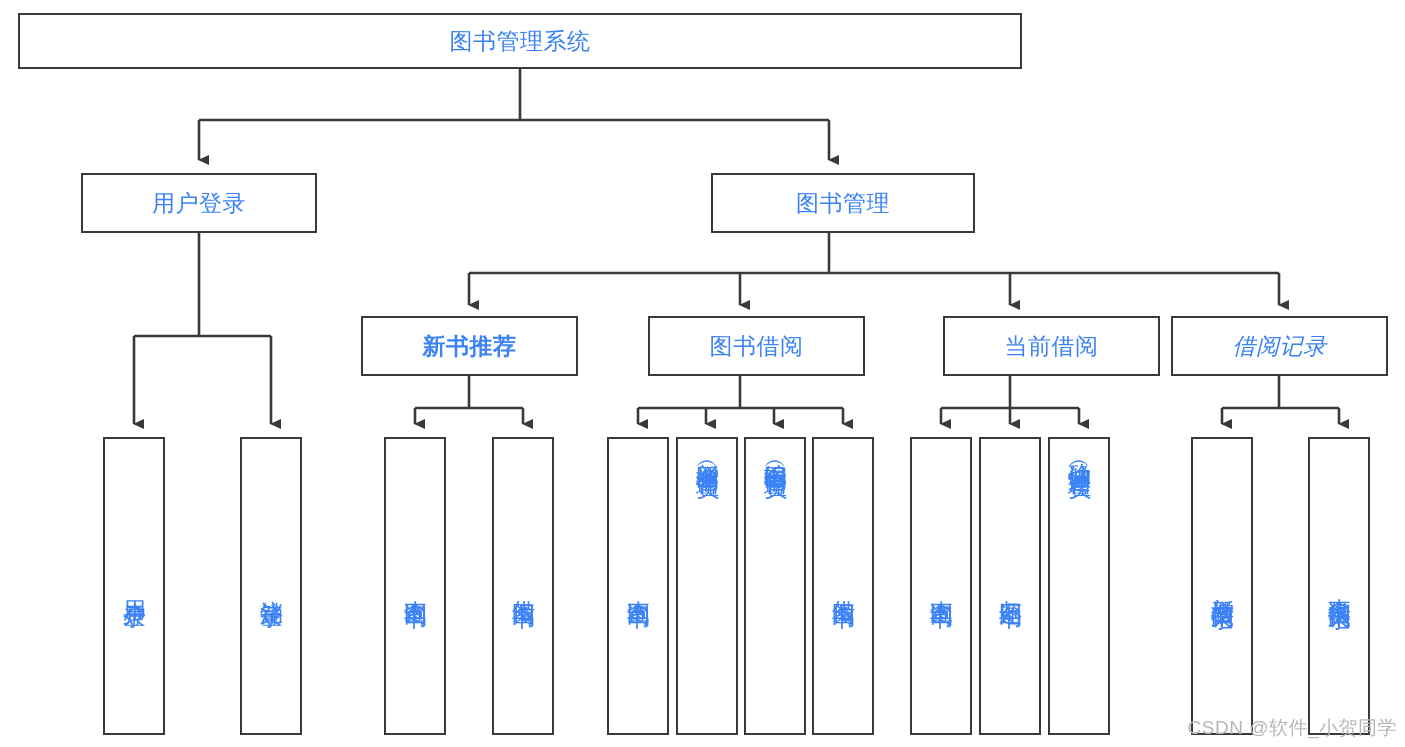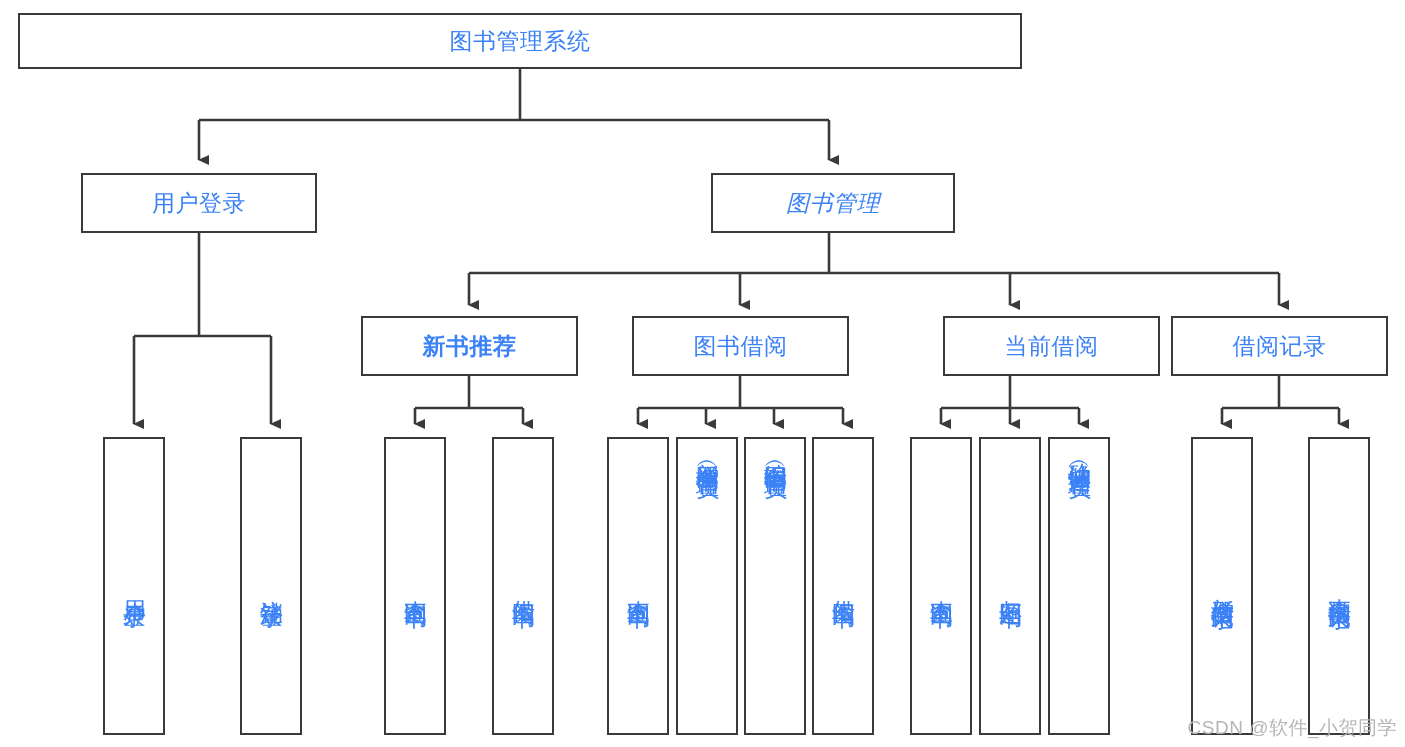--- a/index.html
+++ b/index.html
@@ -134,37 +134,37 @@
   </svg>
 
   <div class="node" style="left:18px; top:13px; width:1004px; height:56px;">
     <span class="node-label">图书管理系统</span>
   </div>
 
   <div class="node" style="left:81px; top:173px; width:236px; height:60px;">
     <span class="node-label">用户登录</span>
   </div>
 
-  <div class="node" style="left:711px; top:173px; width:244px; height:60px;font-style:italic;">
+  <div class="node" style="left:711px; top:173px; width:264px; height:60px;">
     <span class="node-label">图书管理</span>
   </div>
 
   <div class="node" style="left:361px; top:316px; width:217px; height:60px;font-weight:bold;">
     <span class="node-label">新书推荐</span>
   </div>
 
-  <div class="node" style="left:632px; top:316px; width:217px; height:60px;">
+  <div class="node" style="left:648px; top:316px; width:217px; height:60px;">
     <span class="node-label">图书借阅</span>
   </div>
 
   <div class="node" style="left:902px; top:316px; width:217px; height:60px;margin-left:41px;">
     <span class="node-label">当前借阅</span>
   </div>
 
-  <div class="node" style="left:1171px; top:316px; width:217px; height:60px;">
+  <div class="node" style="left:1171px; top:316px; width:217px; height:60px;font-style:italic;">
     <span class="node-label">借阅记录</span>
   </div>
 
   <div class="node leaf center-text" style="left:103px; top:437px; width:62px; height:298px;">
     <span class="node-label">用户登录</span>
   </div>
 
   <div class="node leaf center-text" style="left:240px; top:437px; width:62px; height:298px;">
     <span class="node-label">注销登录</span>
   </div>

